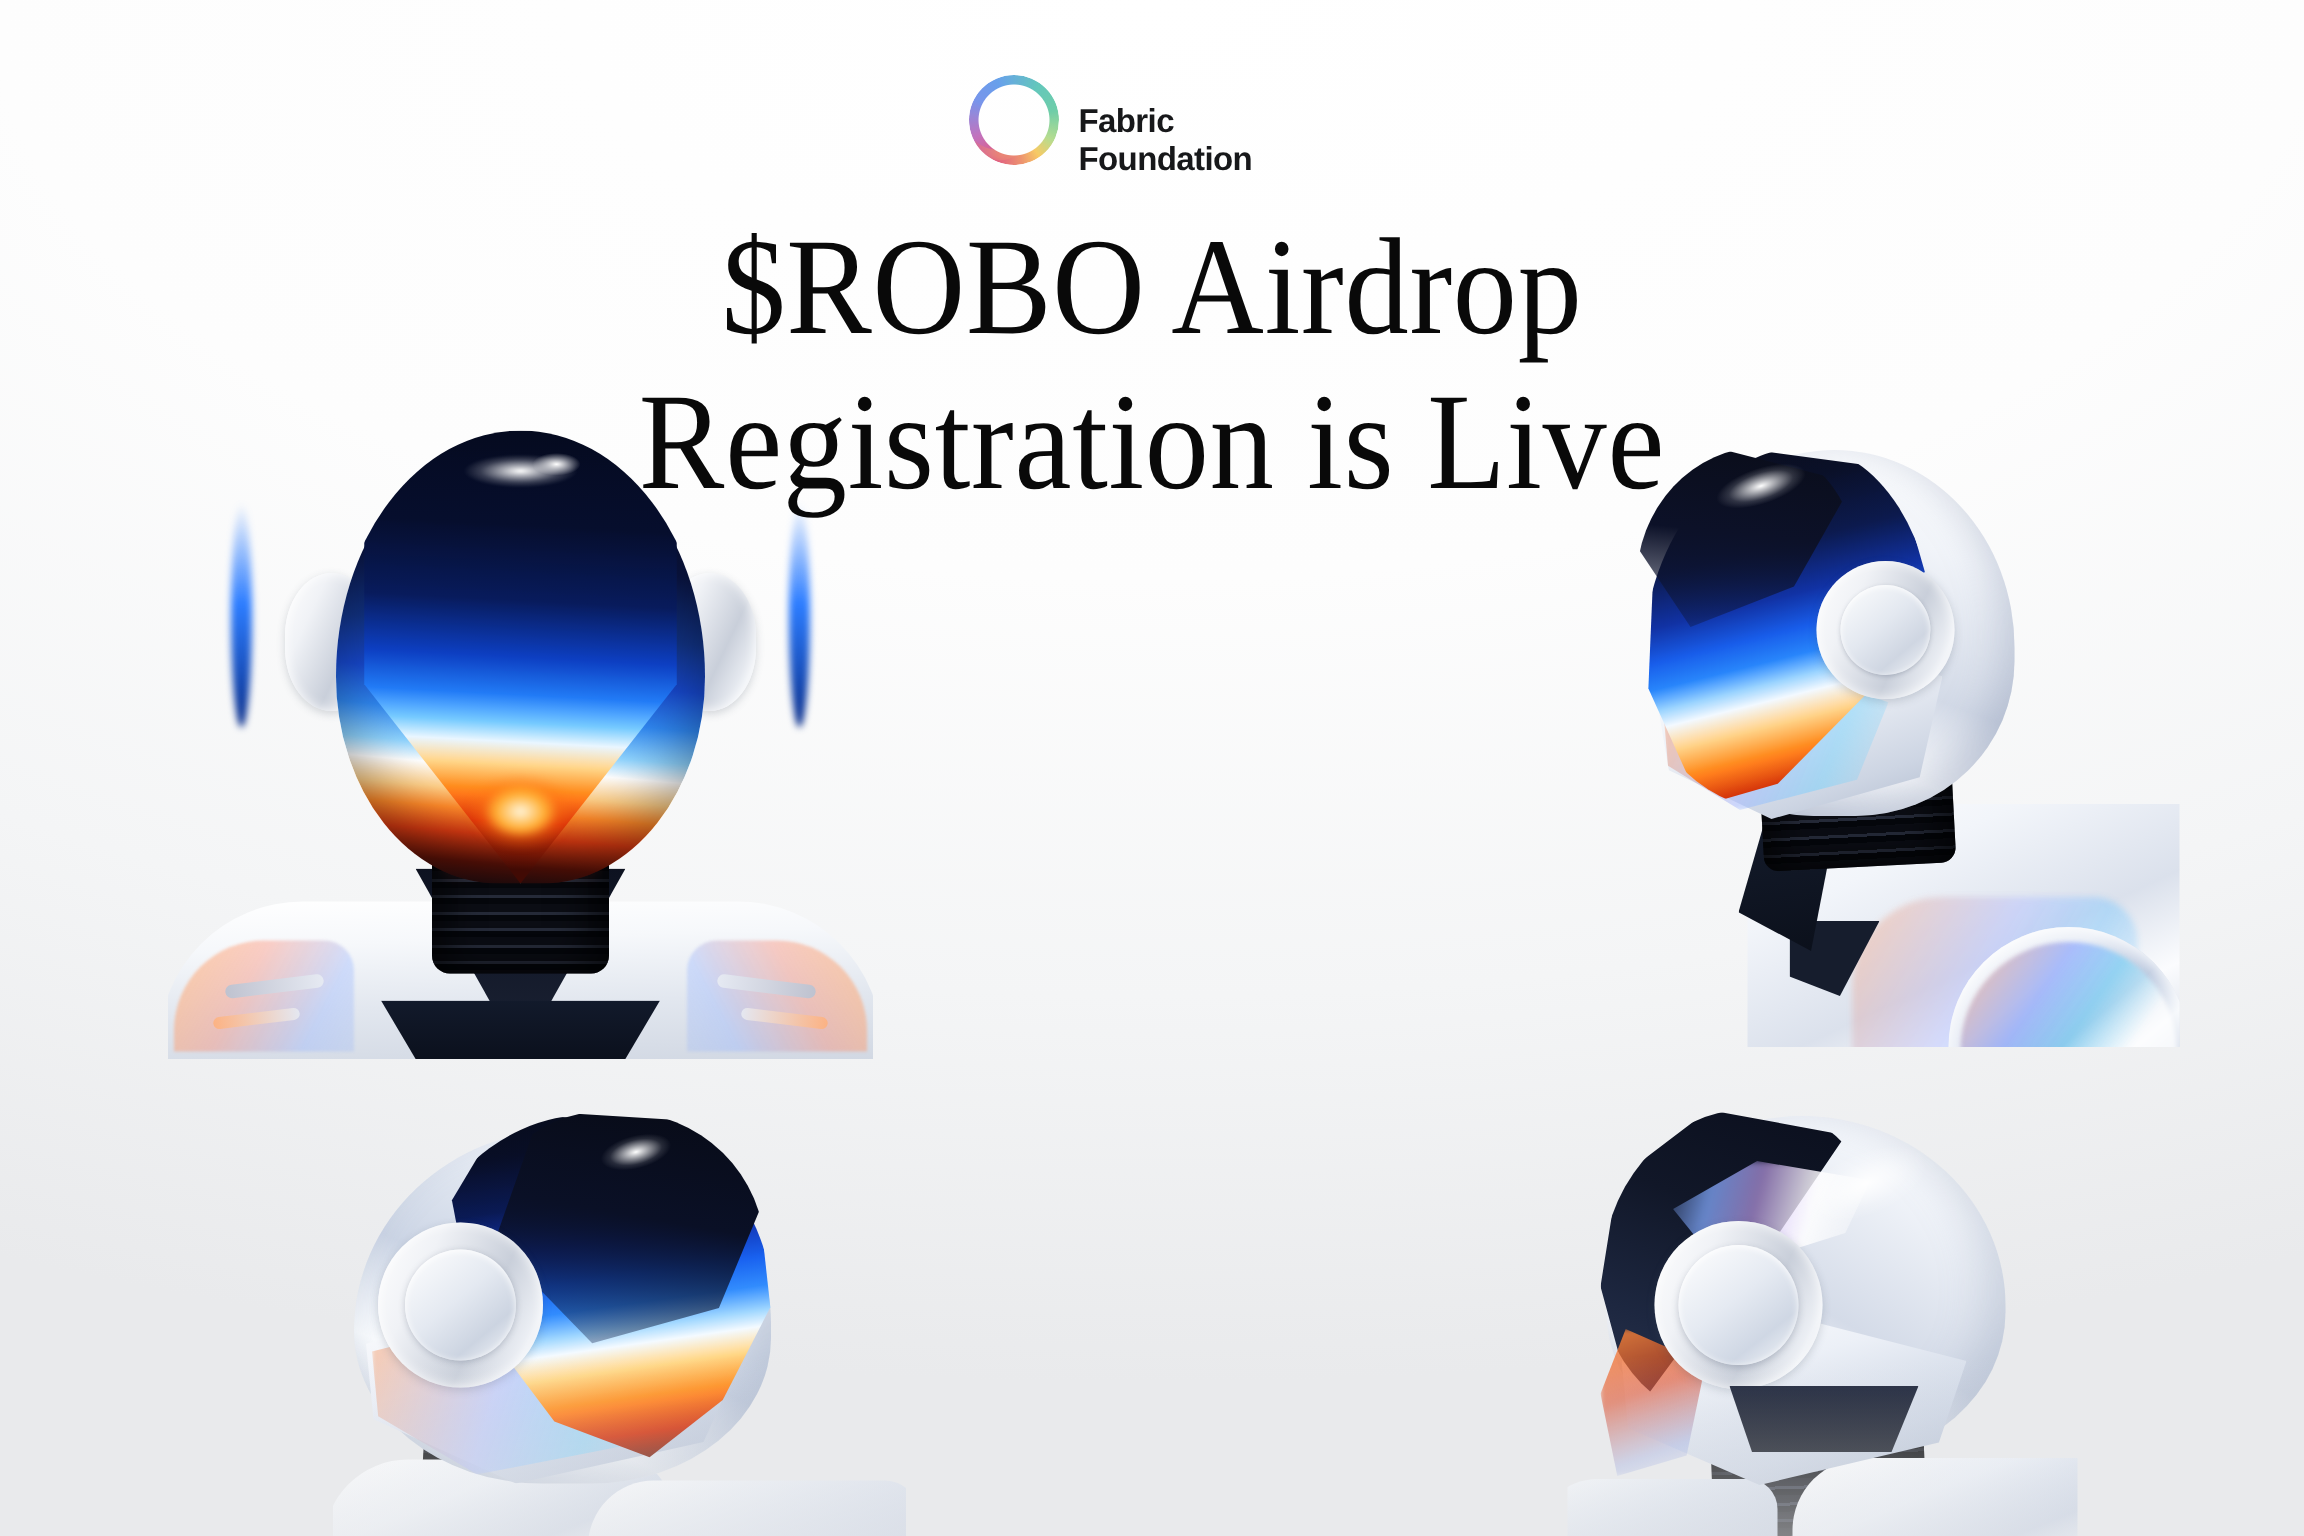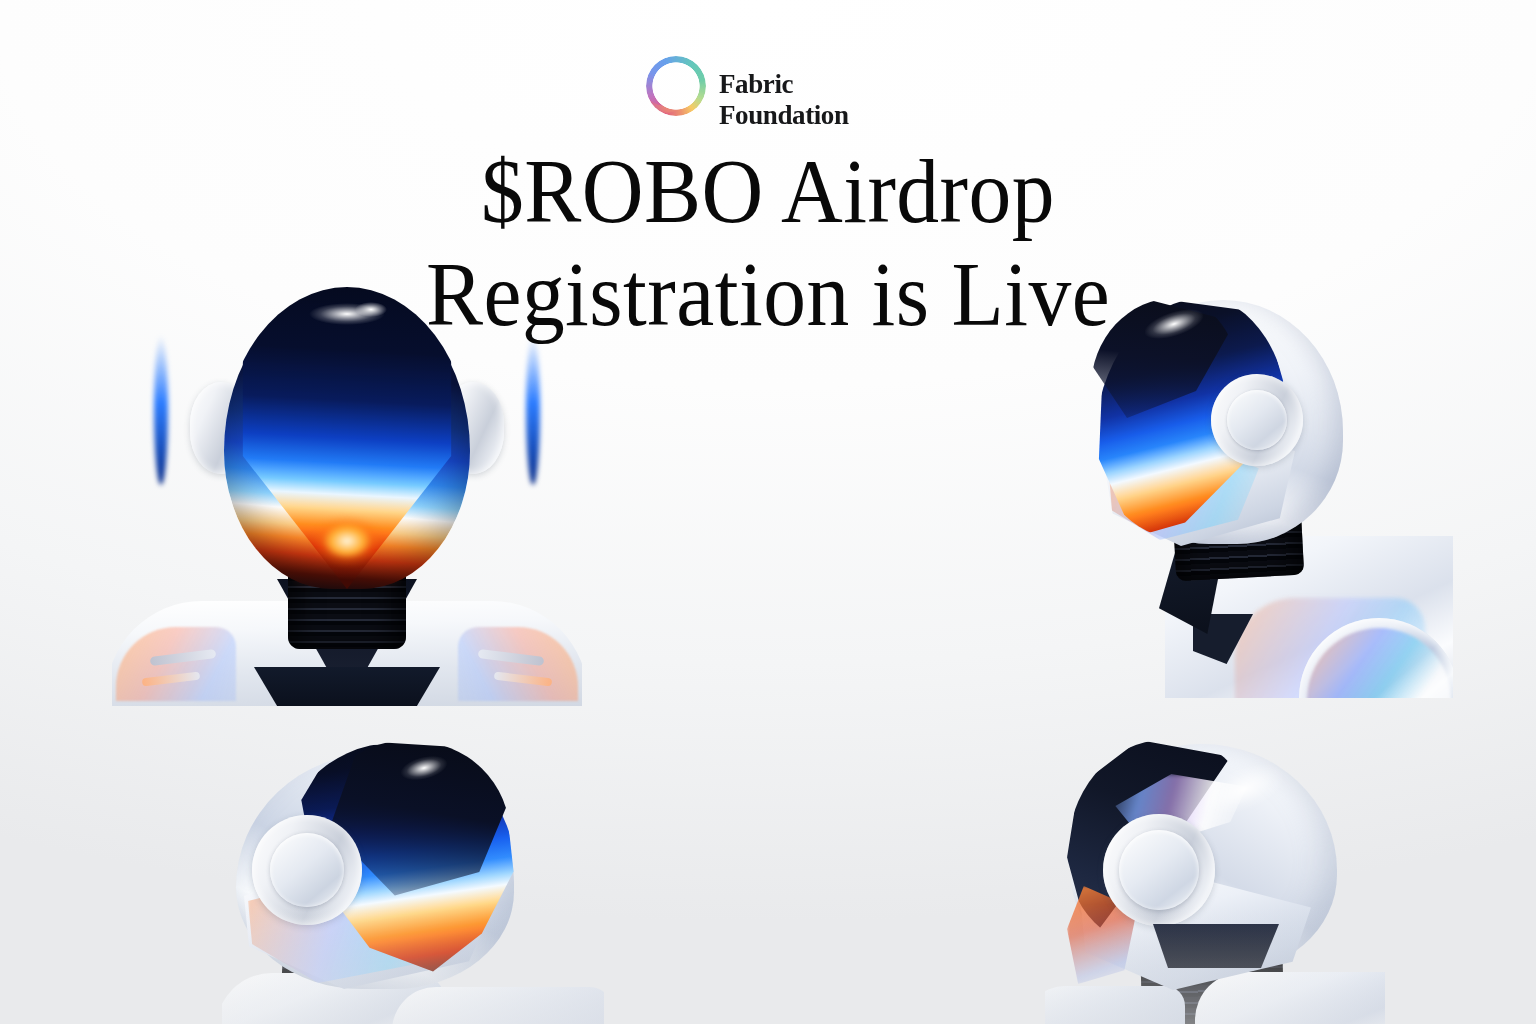--- a/index.html
+++ b/index.html
@@ -42,23 +42,23 @@
   .logo-mark::after{
     
     content:""; position:absolute; left:6%; top:52%;
     width:56%; height:44%; border-radius:50%;
     background:linear-gradient(100deg,#e8527f,#f2a35e 55%,rgba(242,200,110,0));
     opacity:.55; filter:blur(2.2px);
     -webkit-mask: radial-gradient(circle at 44% -6%, transparent 0 60%, #000 62% 100%);
             mask: radial-gradient(circle at 44% -6%, transparent 0 60%, #000 62% 100%);
   }
   .logo-words{
-    font-family:Liberation Serif, serif;
+    font-family:Liberation Sans, sans-serif;
     font-weight:700;
-    font-size:27px;
+    font-size:22px;
     line-height:1.13;
     letter-spacing:-.4px;
     color:#17181a;
     white-space:pre-line;
     margin-top:28px;
   }
   
   .headline{
     position:absolute; left:0; right:0; top:140px;
     text-align:center; z-index:35;

